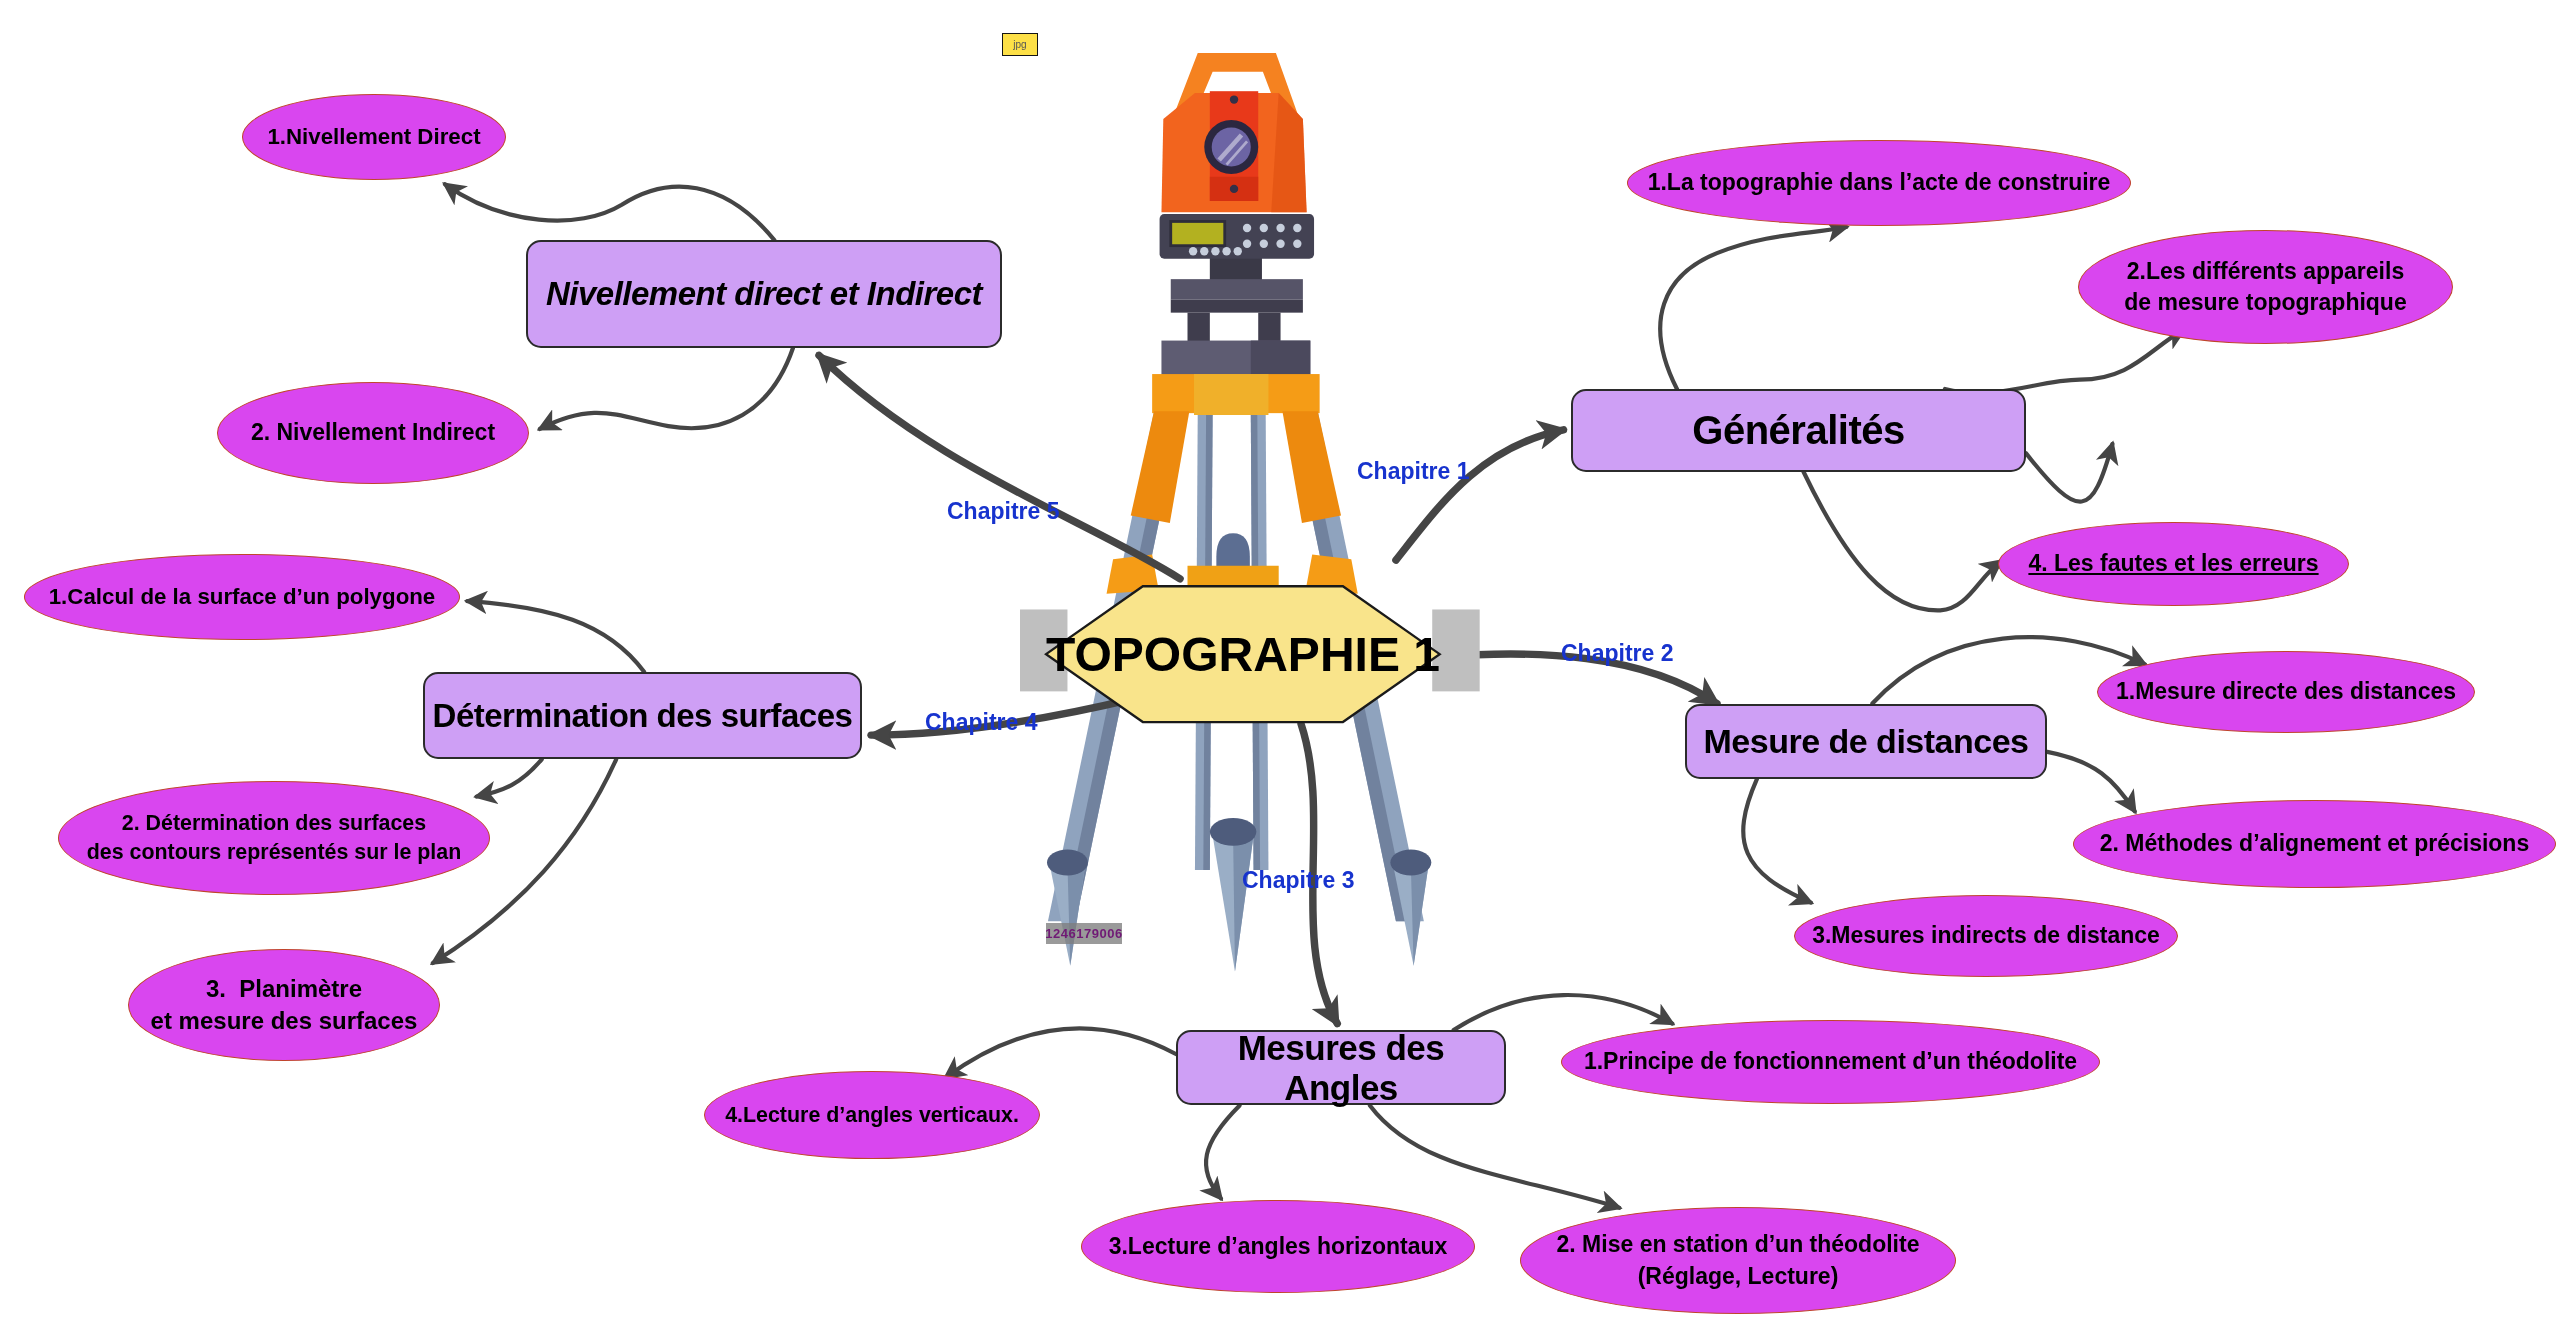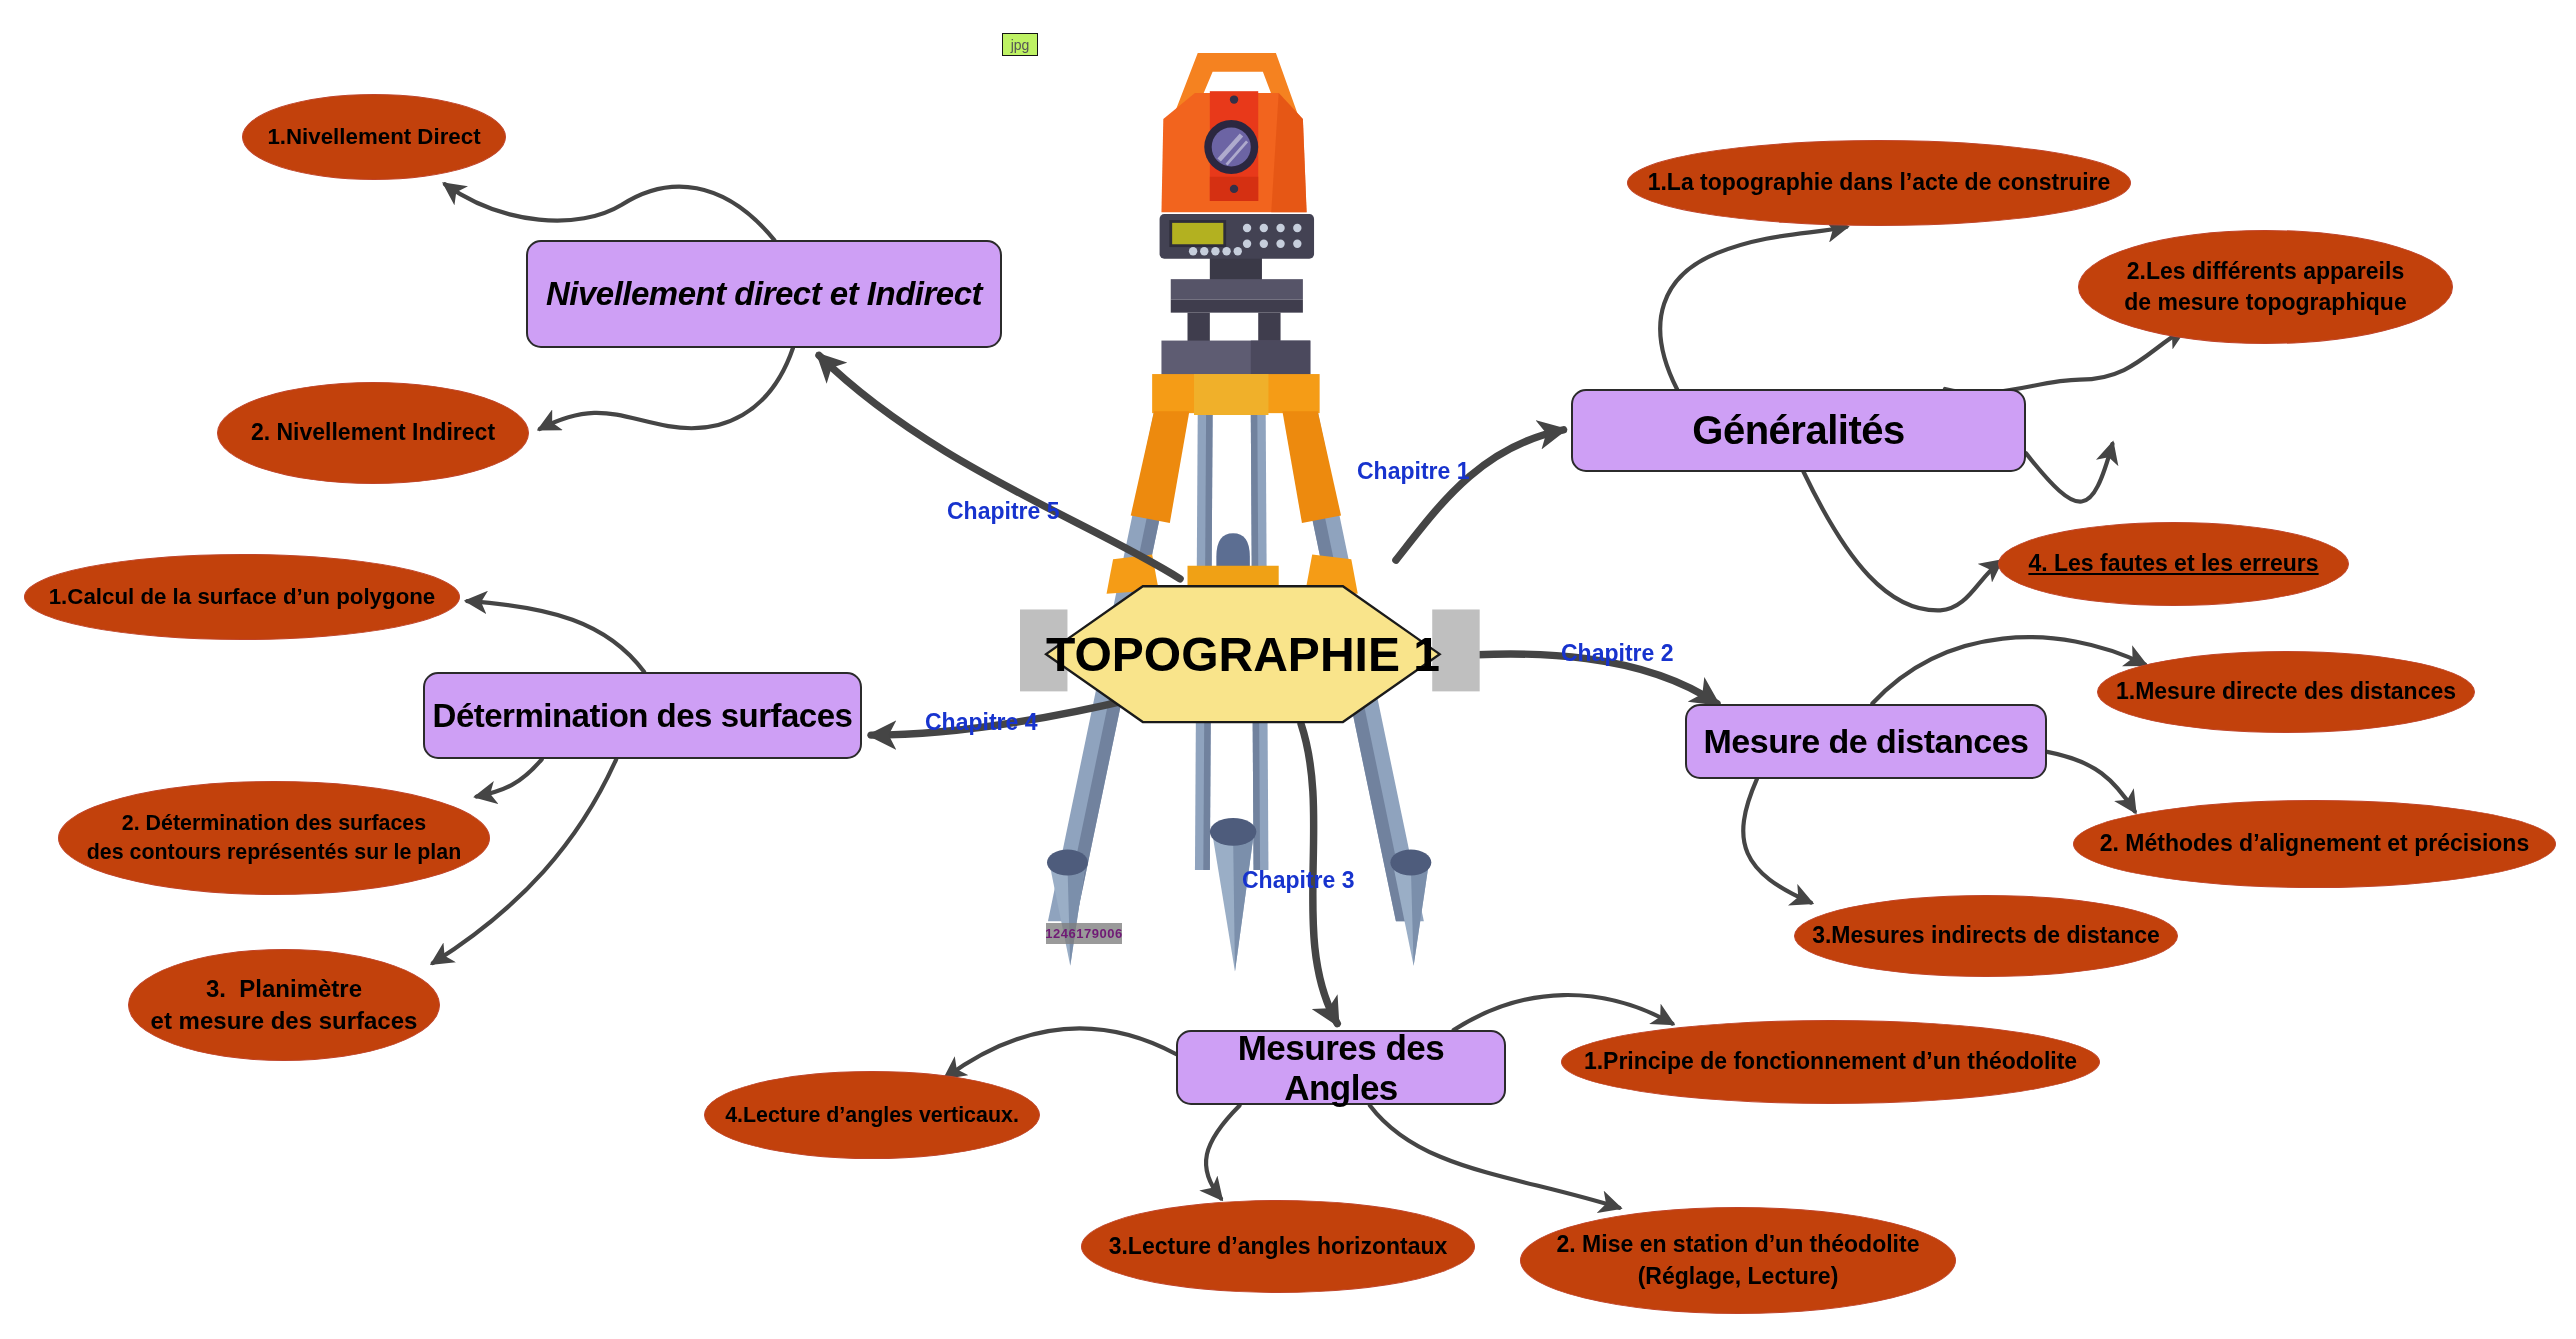--- a/index.html
+++ b/index.html
@@ -1,28 +1,28 @@
 <!DOCTYPE html>
 <html style="font-size:15px"><head>
 <meta charset="utf-8">
 <style>
   html,body{margin:0;padding:0;}
   body{width:2576px;height:1339px;background:#ffffff;font-family:"Liberation Sans",sans-serif;}
   .stage{position:relative;width:2576px;height:1339px;background:#ffffff;overflow:hidden;}
   svg.underlay{position:absolute;left:0;top:0;z-index:1;}
   .node{position:absolute;z-index:3;display:flex;align-items:center;justify-content:center;
         text-align:center;font-weight:bold;color:#000;box-sizing:border-box;}
-  .topic{background:#c2410c;border:1.9px solid #C0452B;border-radius:50%;
+  .topic{background:#d946ef;border:1.9px solid #C0452B;border-radius:50%;
          white-space:pre-wrap;line-height:1.35;padding:0 13px;}
   .cbox{background:#CE9FF5;border:2.8px solid #2b2b2b;border-radius:15px;letter-spacing:-0.5px;}
   .chap{position:absolute;z-index:4;color:#1733CE;font-weight:bold;font-size:23px;white-space:nowrap;}
   .hexlabel{position:absolute;z-index:4;display:flex;align-items:center;justify-content:center;
             font-weight:bold;font-size:48px;letter-spacing:0px;color:#000;}
   .badge{position:absolute;z-index:4;display:flex;align-items:center;justify-content:center;
-         background:#bef264;border:1.9px solid #151515;color:#555;font-size:14px;}
+         background:#fde047;border:1.9px solid #151515;color:#555;font-size:10px;}
   .wm{position:absolute;z-index:4;display:flex;align-items:center;justify-content:center;
       background:rgba(125,125,125,0.78);color:#701a75;font-weight:bold;font-size:13px;letter-spacing:0.5px;}
   .ln{fill:none;stroke:#454545;stroke-width:4.5;stroke-linecap:round;marker-end:url(#ah);}
   .lnb{fill:none;stroke:#454545;stroke-width:8;stroke-linecap:round;marker-end:url(#ahb);}
 </style>
 </head>
 <body>
 
 <div class="stage">
 

